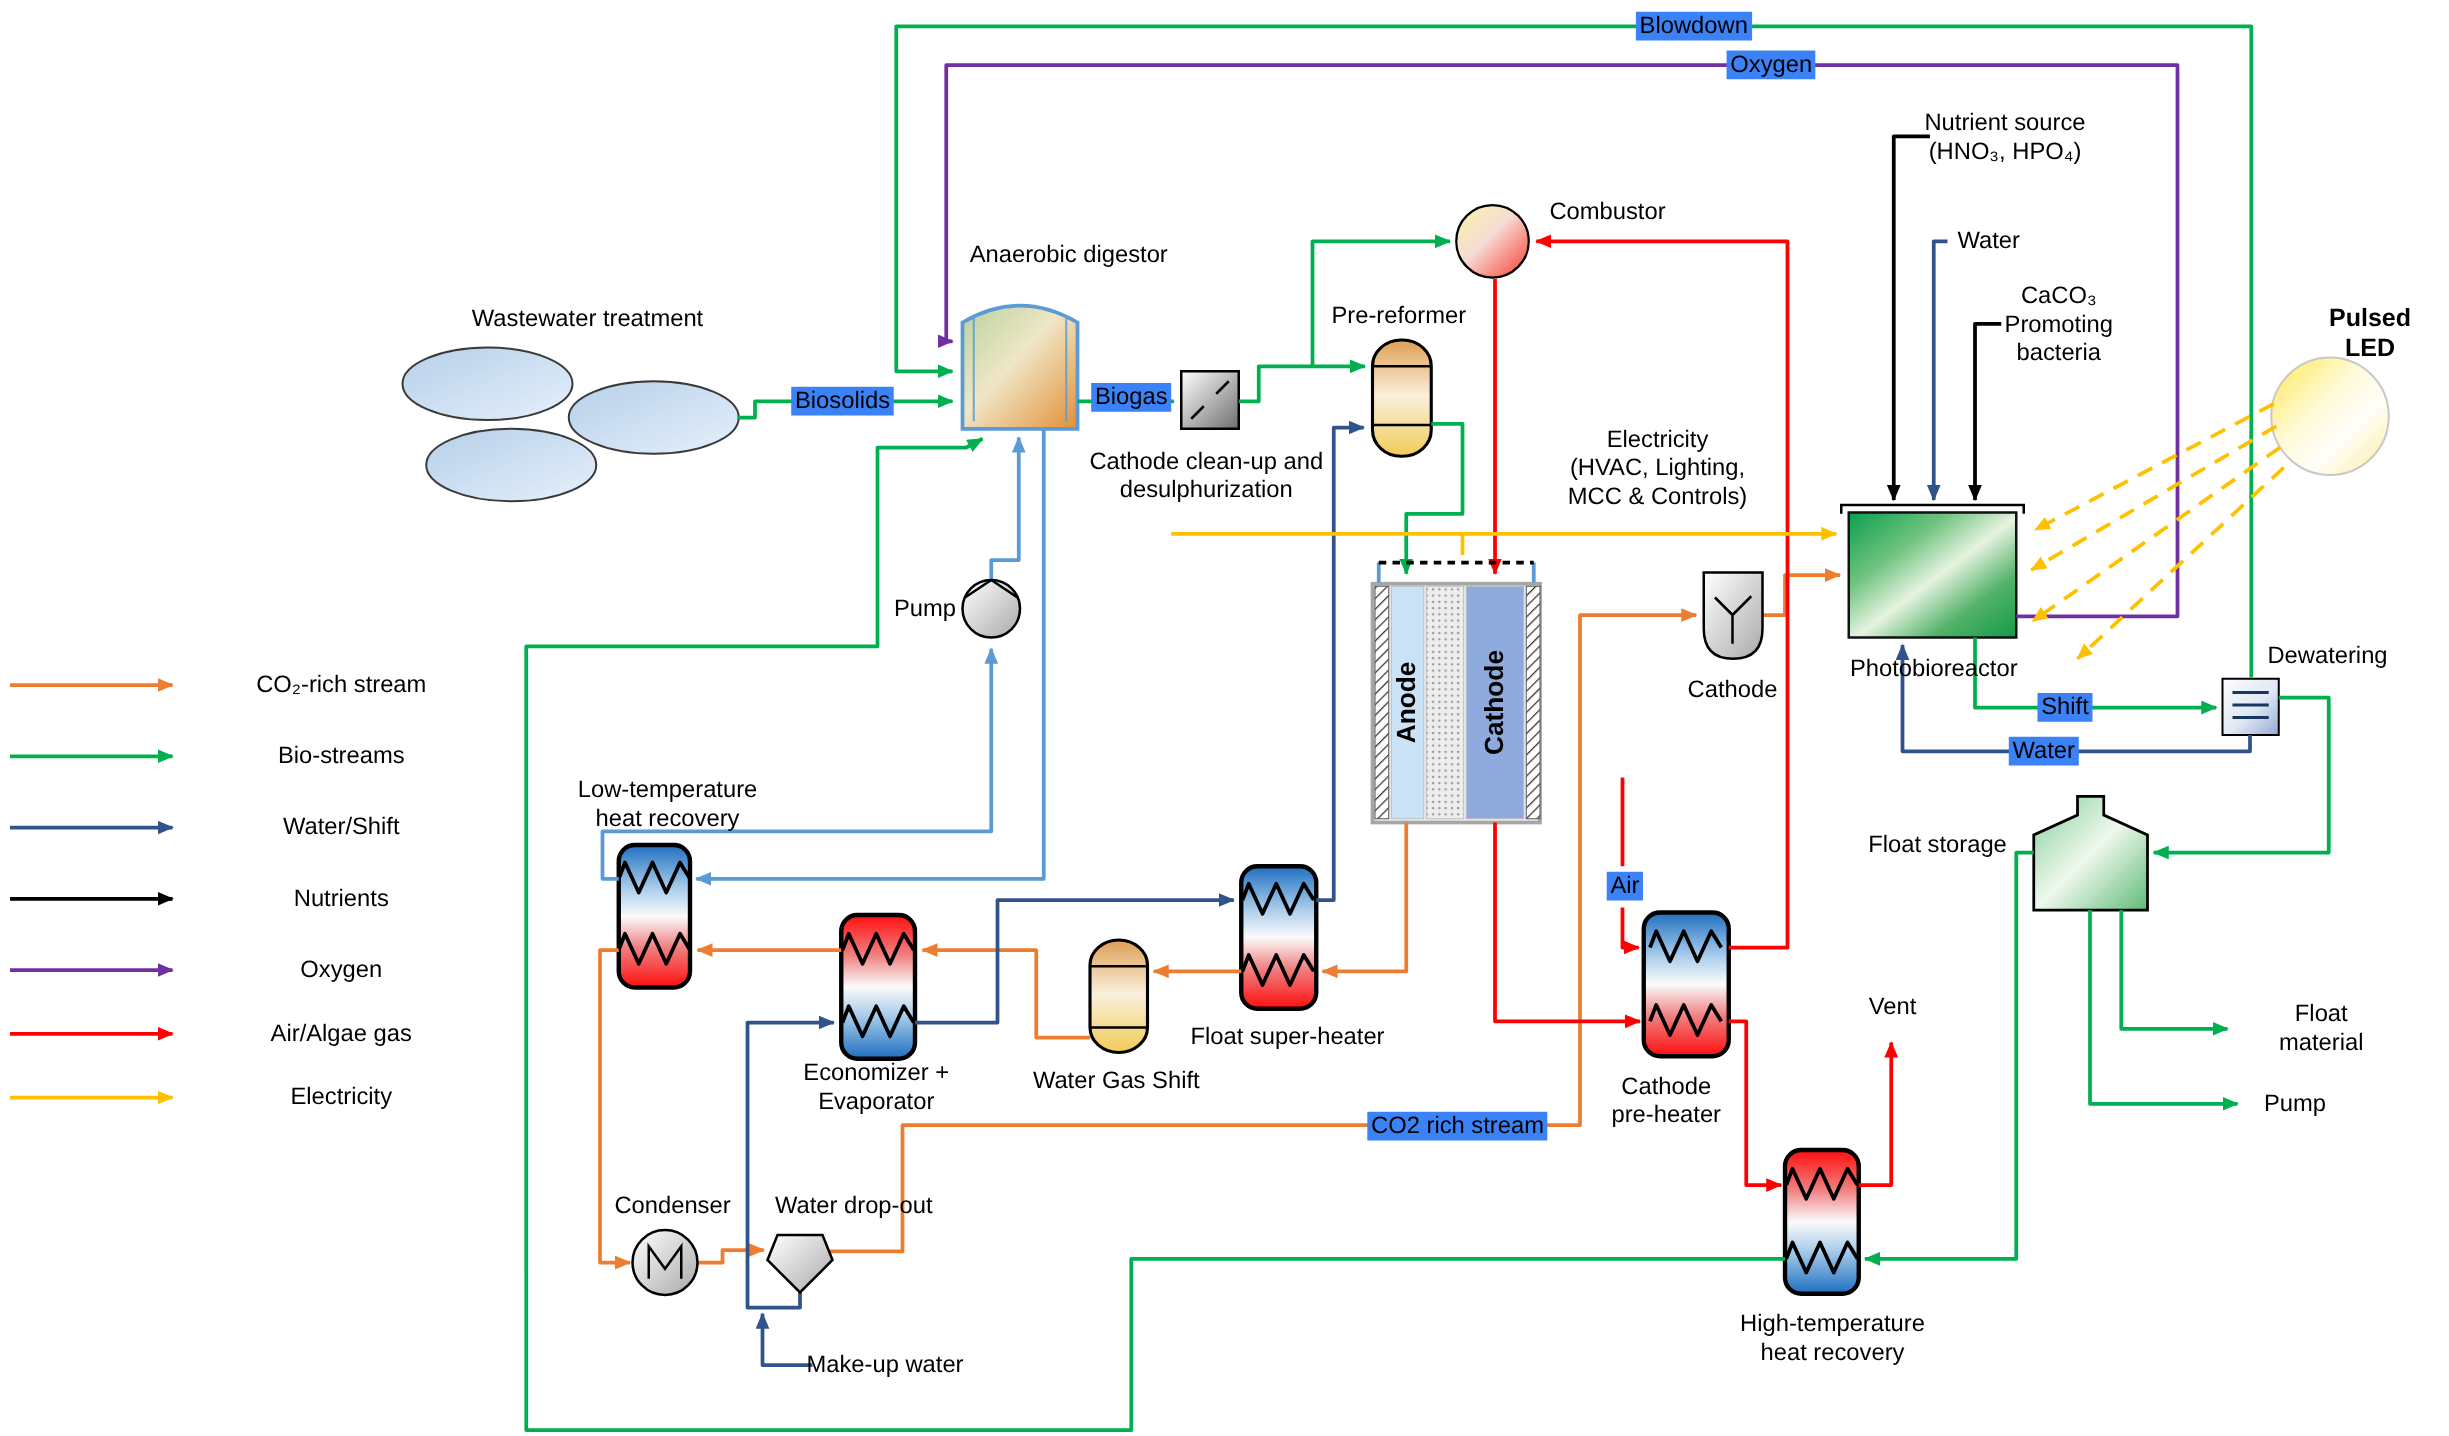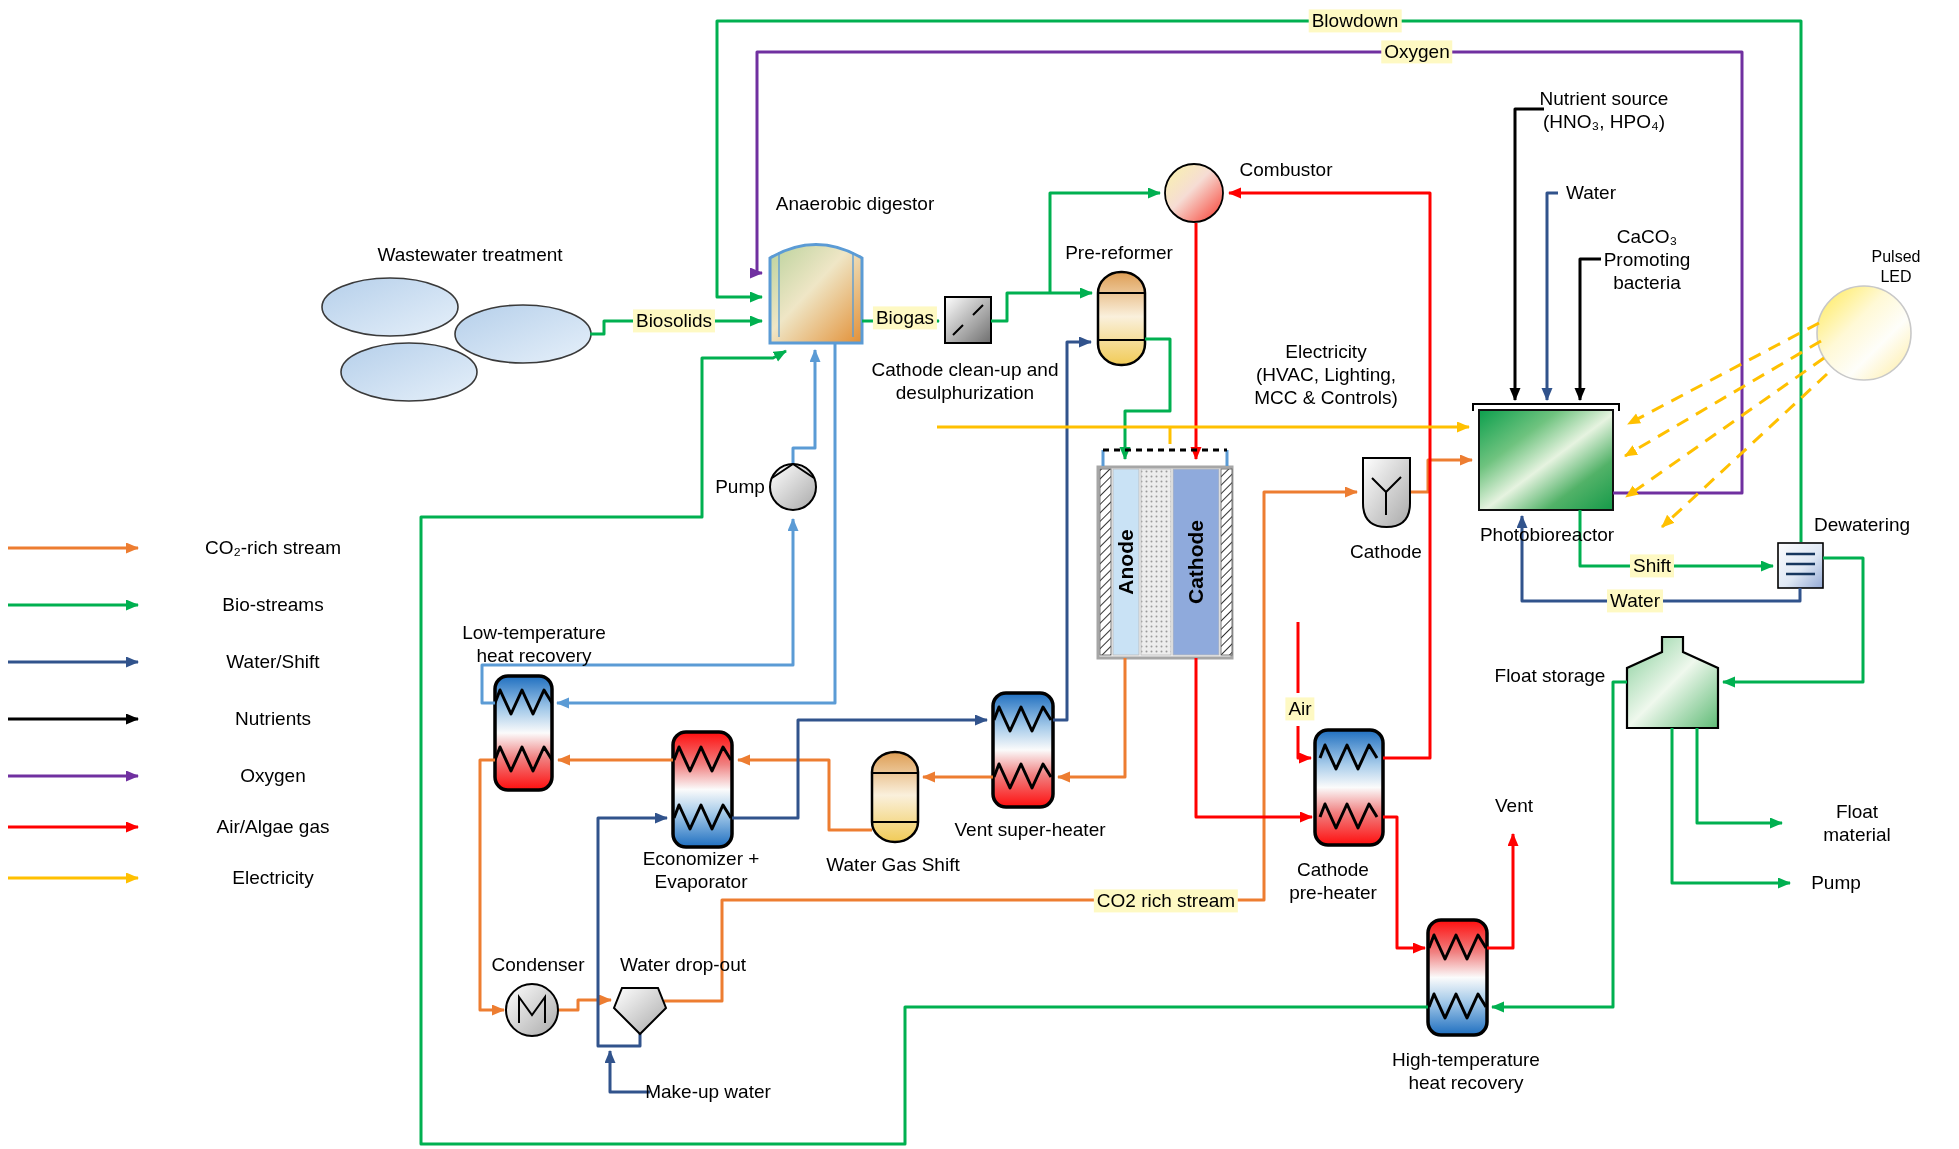--- a/index.html
+++ b/index.html
@@ -1,22 +1,22 @@
 <!DOCTYPE html>
 <html><head>
 <meta charset="utf-8">
 <style>
   html,body{margin:0;padding:0;background:#fff}
   .canvas{position:relative;width:1959px;height:1149px;background:#fff;overflow:hidden;
           font-family:"Liberation Sans",sans-serif}
   .canvas svg{position:absolute;left:0;top:0}
   .lbl{position:absolute;transform:translate(-50%,-50%);font:19px/1.22 "Liberation Sans",sans-serif;
        color:#000;text-align:center;white-space:pre-line;pointer-events:none}
-  .bg{background:#fef9c3;padding:0 3px}
-  .bold{font-weight:normal;font-size:16px}
+  .bg{background:#3b82f6;padding:0 3px}
+  .bold{font-weight:bold;font-size:20px}
   .rot{transform:translate(-50%,-50%) rotate(-90deg);font-weight:bold;font-size:21px}
   .pl{fill:none;stroke-width:3;stroke-linejoin:round;stroke-linecap:butt}
   .sgreen{stroke:#00B050}.sorange{stroke:#ED7D31}.snavy{stroke:#31538C}.slblue{stroke:#5B9BD5}
   .sblack{stroke:#000}.spurple{stroke:#7030A0}.sred{stroke:#FF0000}.sgold{stroke:#FFC000}
 </style>
 </head>
 <body>
 
 <div class="canvas">
 <svg width="1959" height="1149" viewBox="0 0 1959 1149">
@@ -331,21 +331,21 @@
 <div class="lbl" style="left:1386px;top:552px">Cathode</div>
 <div class="lbl" style="left:1547px;top:535px">Photobioreactor</div>
 <div class="lbl" style="left:1862px;top:525px">Dewatering</div>
 <div class="lbl bg" style="left:1652px;top:566px">Shift</div>
 <div class="lbl bg" style="left:1635px;top:601px">Water</div>
 <div class="lbl" style="left:740px;top:487px">Pump</div>
 <div class="lbl" style="left:534px;top:644px">Low-temperature
 heat recovery</div>
 <div class="lbl" style="left:701px;top:870px">Economizer +
 Evaporator</div>
-<div class="lbl" style="left:1030px;top:830px">Vent super-heater</div>
+<div class="lbl" style="left:1030px;top:830px">Float super-heater</div>
 <div class="lbl" style="left:893px;top:865px">Water Gas Shift</div>
 <div class="lbl bg" style="left:1166px;top:901px">CO2 rich stream</div>
 <div class="lbl" style="left:1333px;top:881px">Cathode
 pre-heater</div>
 <div class="lbl bg" style="left:1300px;top:709px">Air</div>
 <div class="lbl" style="left:1514px;top:806px">Vent</div>
 <div class="lbl" style="left:1550px;top:676px">Float storage</div>
 <div class="lbl" style="left:1857px;top:823px">Float material</div>
 <div class="lbl" style="left:1836px;top:883px">Pump</div>
 <div class="lbl" style="left:538px;top:965px">Condenser</div>

